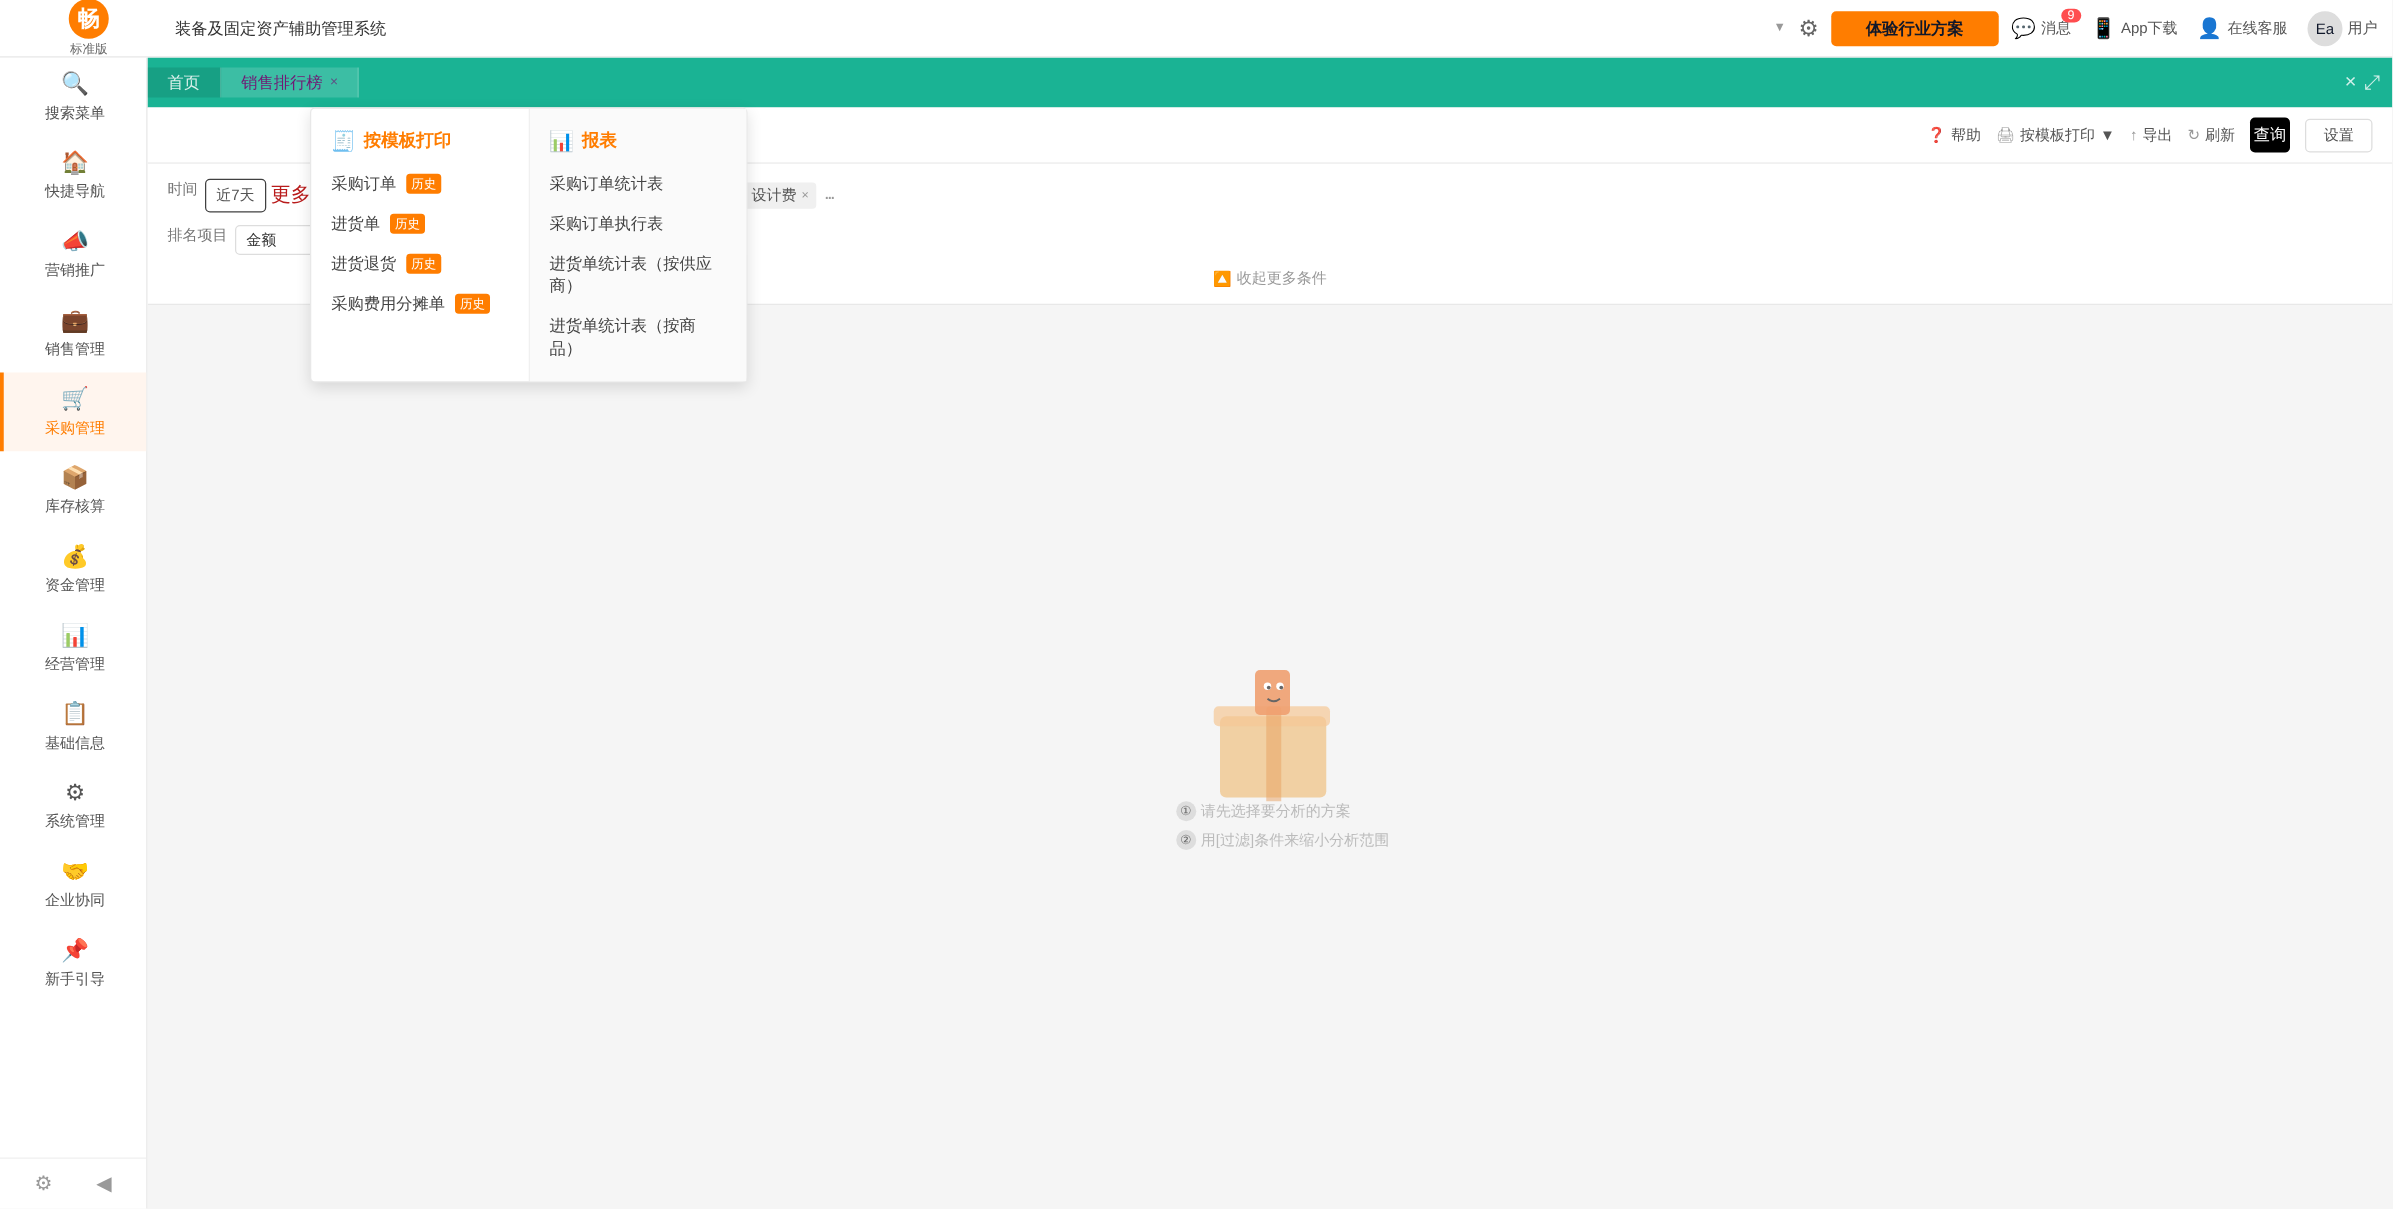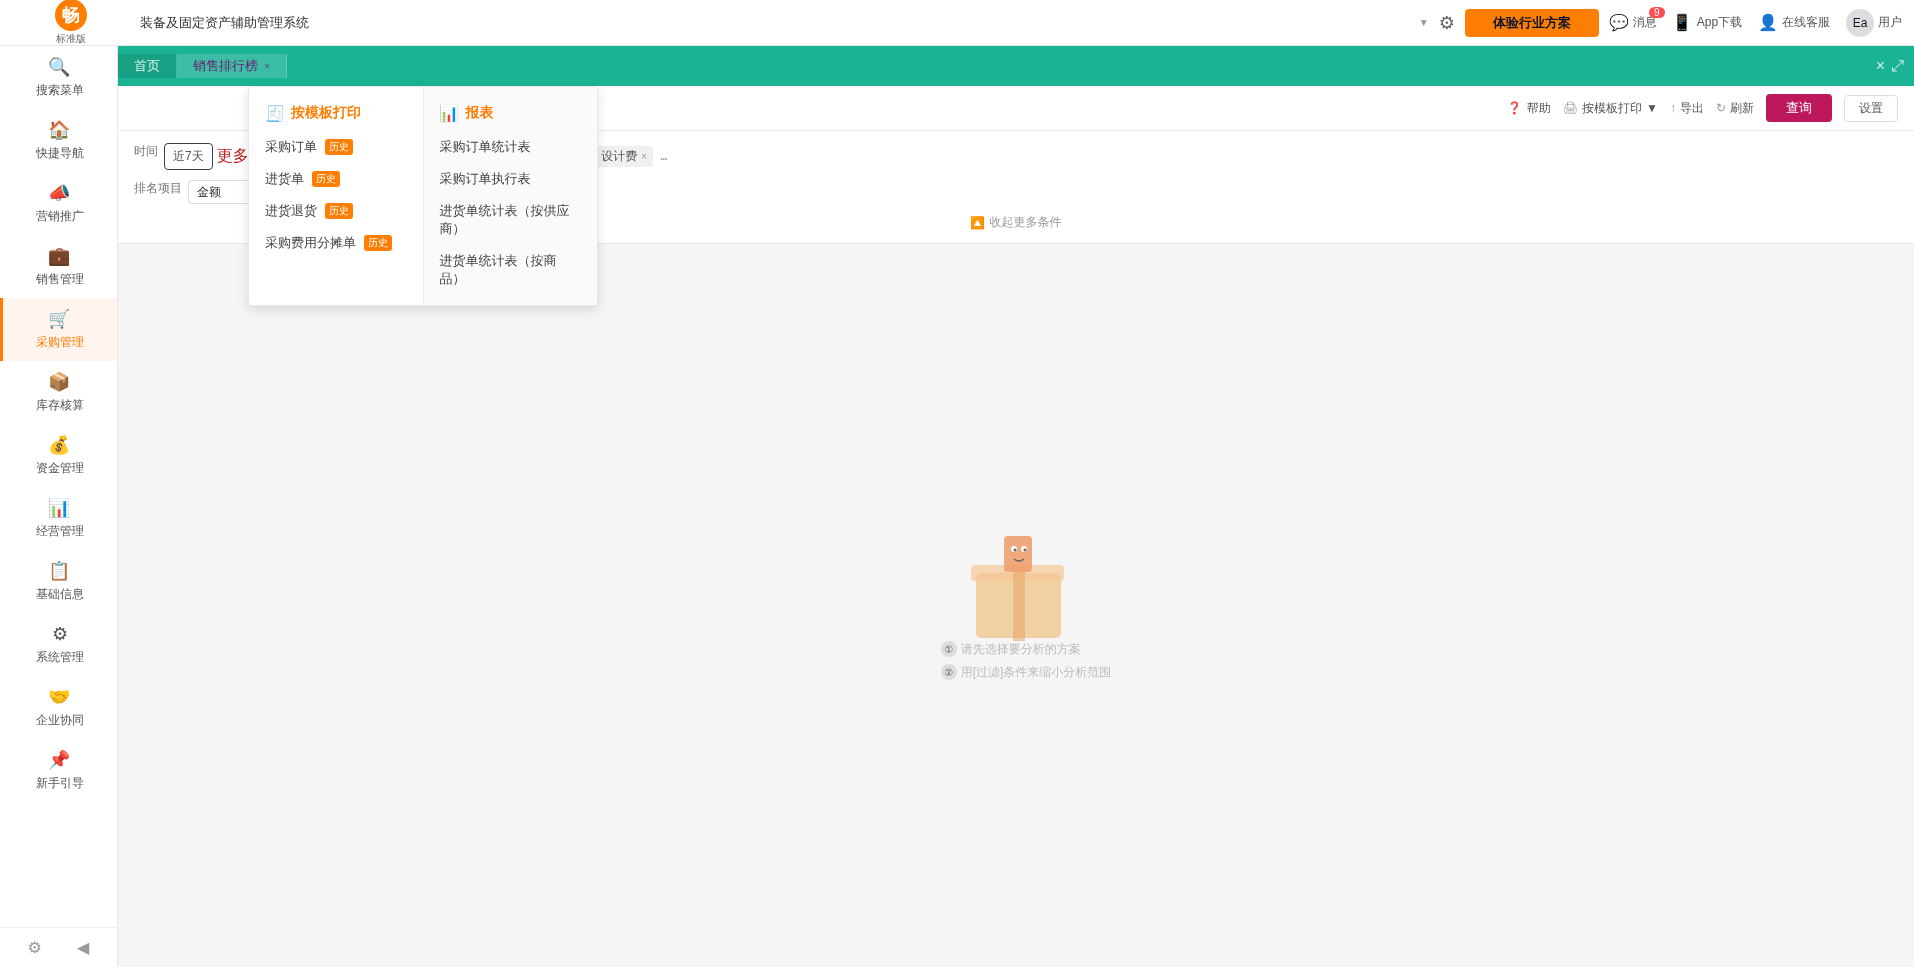--- a/index.html
+++ b/index.html
@@ -228,25 +228,25 @@
     .toolbar-btn {
       display: flex;
       align-items: center;
       gap: 4px;
       font-size: 12px;
       color: #555;
       cursor: pointer;
     }
     .toolbar-btn .icon { color: #999; }
     .query-btn {
-      background: #be185d;
+      background: #000000;
       color: white;
       border: none;
       border-radius: 4px;
-      padding: 5px 20px;
+      padding: 5px 3px;
       font-size: 13px;
       cursor: pointer;
     }
     .settings-btn {
       border: 1px solid #ddd;
       color: #555;
       border-radius: 4px;
       padding: 4px 14px;
       font-size: 12px;
       cursor: pointer;

